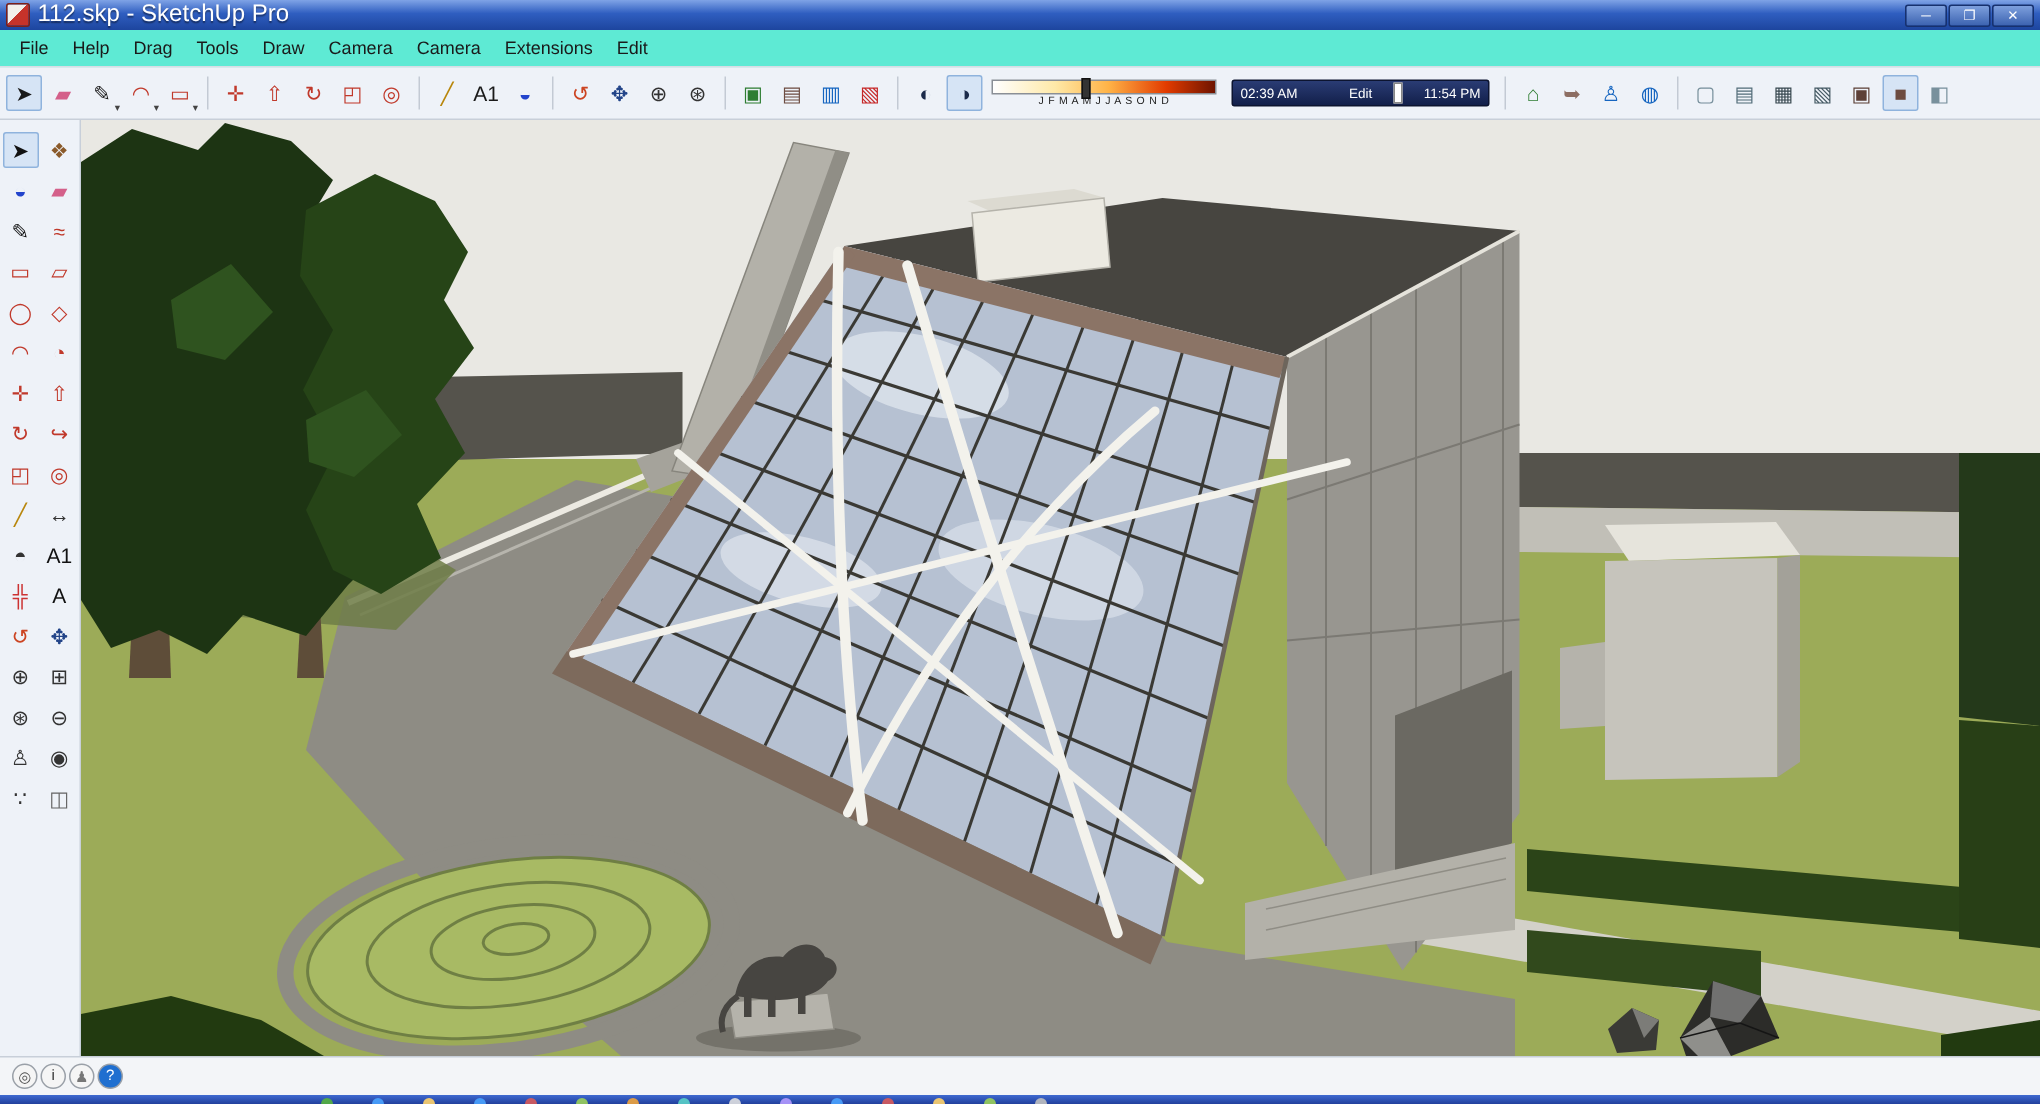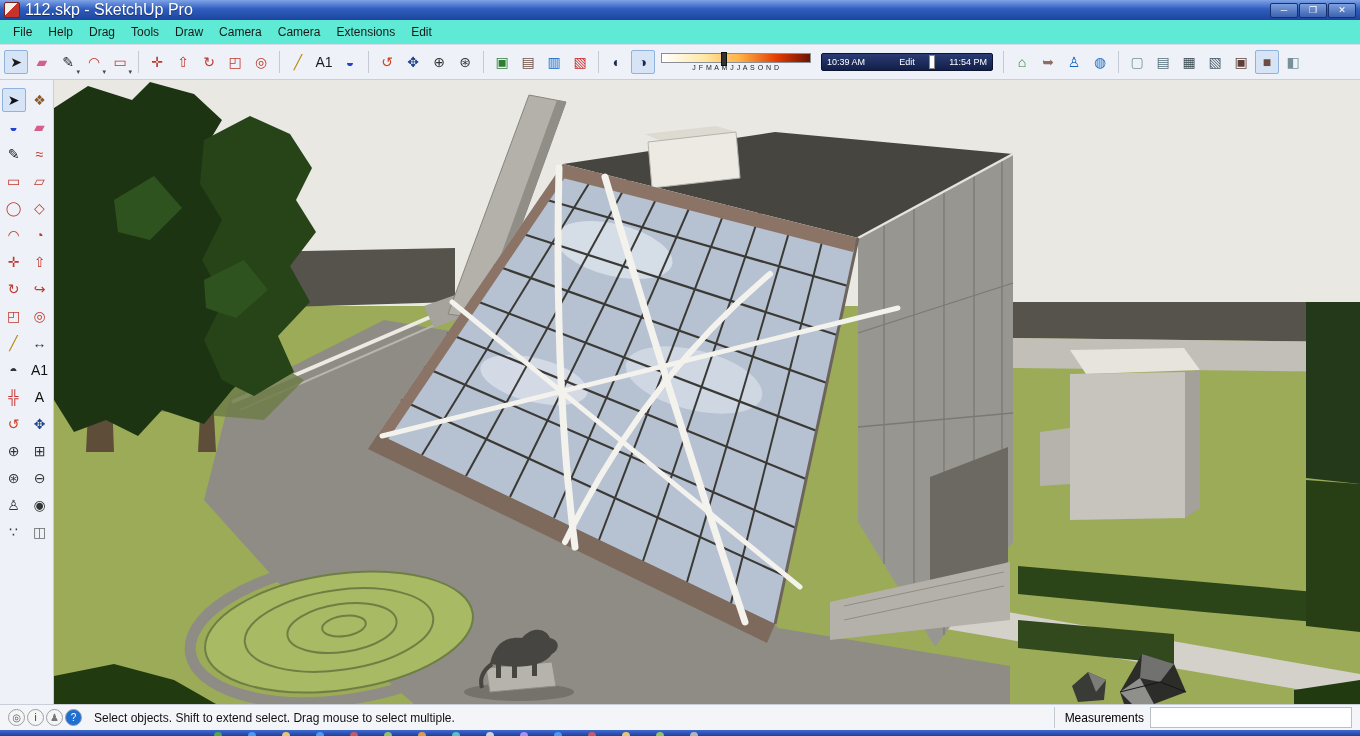--- a/index.html
+++ b/index.html
@@ -109,21 +109,21 @@
       <span class="tool" style="color: rgb(27, 42, 74);">◐</span>
       <span class="tool active" style="color: rgb(27, 42, 74);">◑</span>
     </span>
 
   <span class="date-slider">
     <span class="date-grad"></span>
     <span class="date-months">J F M A M J J A S O N D</span>
     <span class="slider-handle" style="left: 40%;"></span>
   </span>
   <span class="time-slider">
-    <span>10:39 AM</span>
+    <span>02:39 AM</span>
     <span>Edit</span>
     <span>11:54 PM</span>
     <span class="slider-handle" style="left: 63%;"></span>
   </span>
 
   <i class="tb-sep"></i>
   <span class="tb-group">
       <span class="tool" style="color: rgb(46, 125, 50);">⌂</span>
       <span class="tool" style="color: rgb(141, 110, 99);">➥</span>
       <span class="tool" style="color: rgb(21, 101, 192);">♙</span>
@@ -317,25 +317,20 @@
   </div>
 </div>
 
 <div class="statusbar">
   <span class="tb-group">
       <span class="status-icon" style="color: rgb(85, 85, 85); background: rgb(245, 245, 245);">◎</span>
       <span class="status-icon" style="color: rgb(51, 51, 51); background: rgb(245, 245, 245);">i</span>
       <span class="status-icon" style="color: rgb(119, 119, 119); background: rgb(245, 245, 245);">♟</span>
       <span class="status-icon" style="color: rgb(255, 255, 255); background: rgb(31, 111, 208);">?</span>
     </span>
-  <span class="hint">Select objects. Shift to extend select. Drag mouse to select multiple.</span>
-  <span class="meas">
-    <span class="meas-label">Measurements</span>
-    <input class="meas-input" value="" style="">
-  </span>
 </div>
 
 <div class="taskbar">
     <span class="task-icon" style="background: rgb(87, 179, 62);"></span>
     <span class="task-icon" style="background: rgb(74, 163, 255);"></span>
     <span class="task-icon" style="background: rgb(255, 211, 107);"></span>
     <span class="task-icon" style="background: rgb(74, 163, 255);"></span>
     <span class="task-icon" style="background: rgb(217, 91, 91);"></span>
     <span class="task-icon" style="background: rgb(155, 208, 90);"></span>
     <span class="task-icon" style="background: rgb(240, 164, 60);"></span>

